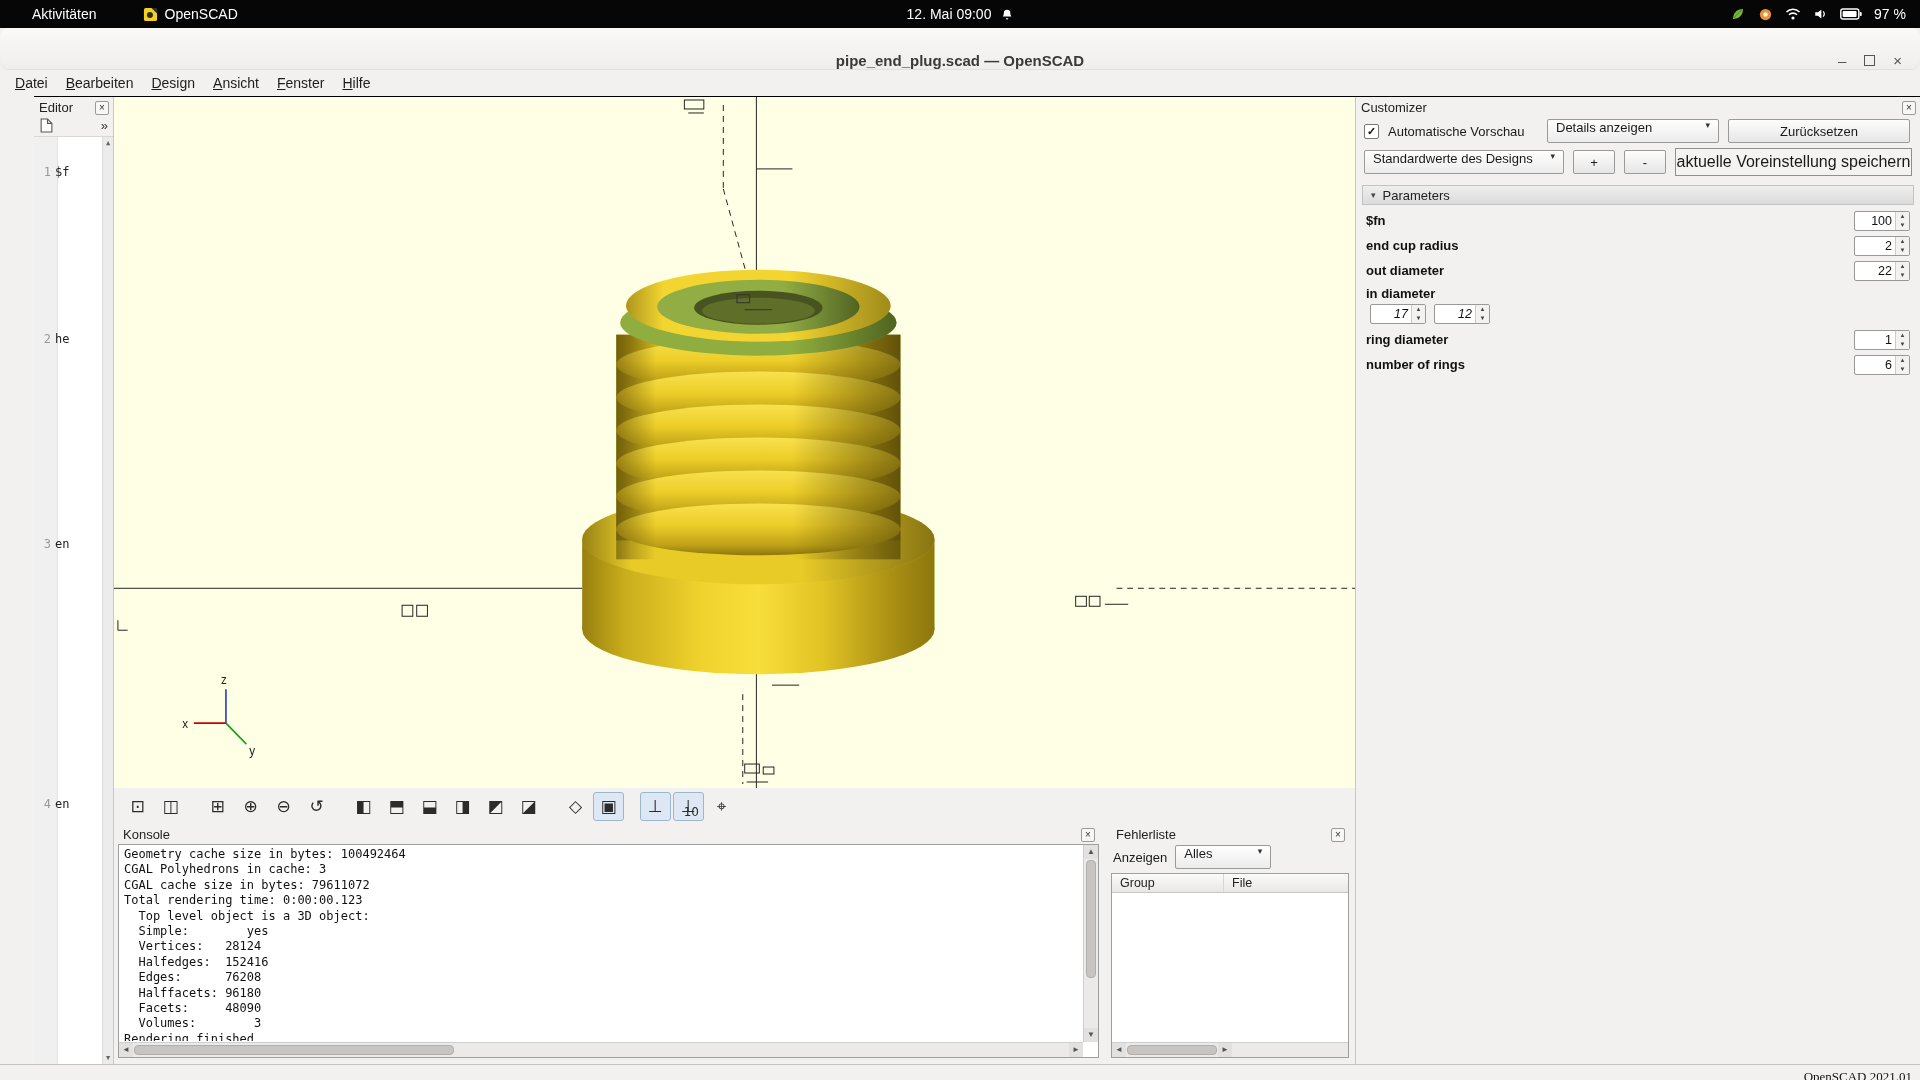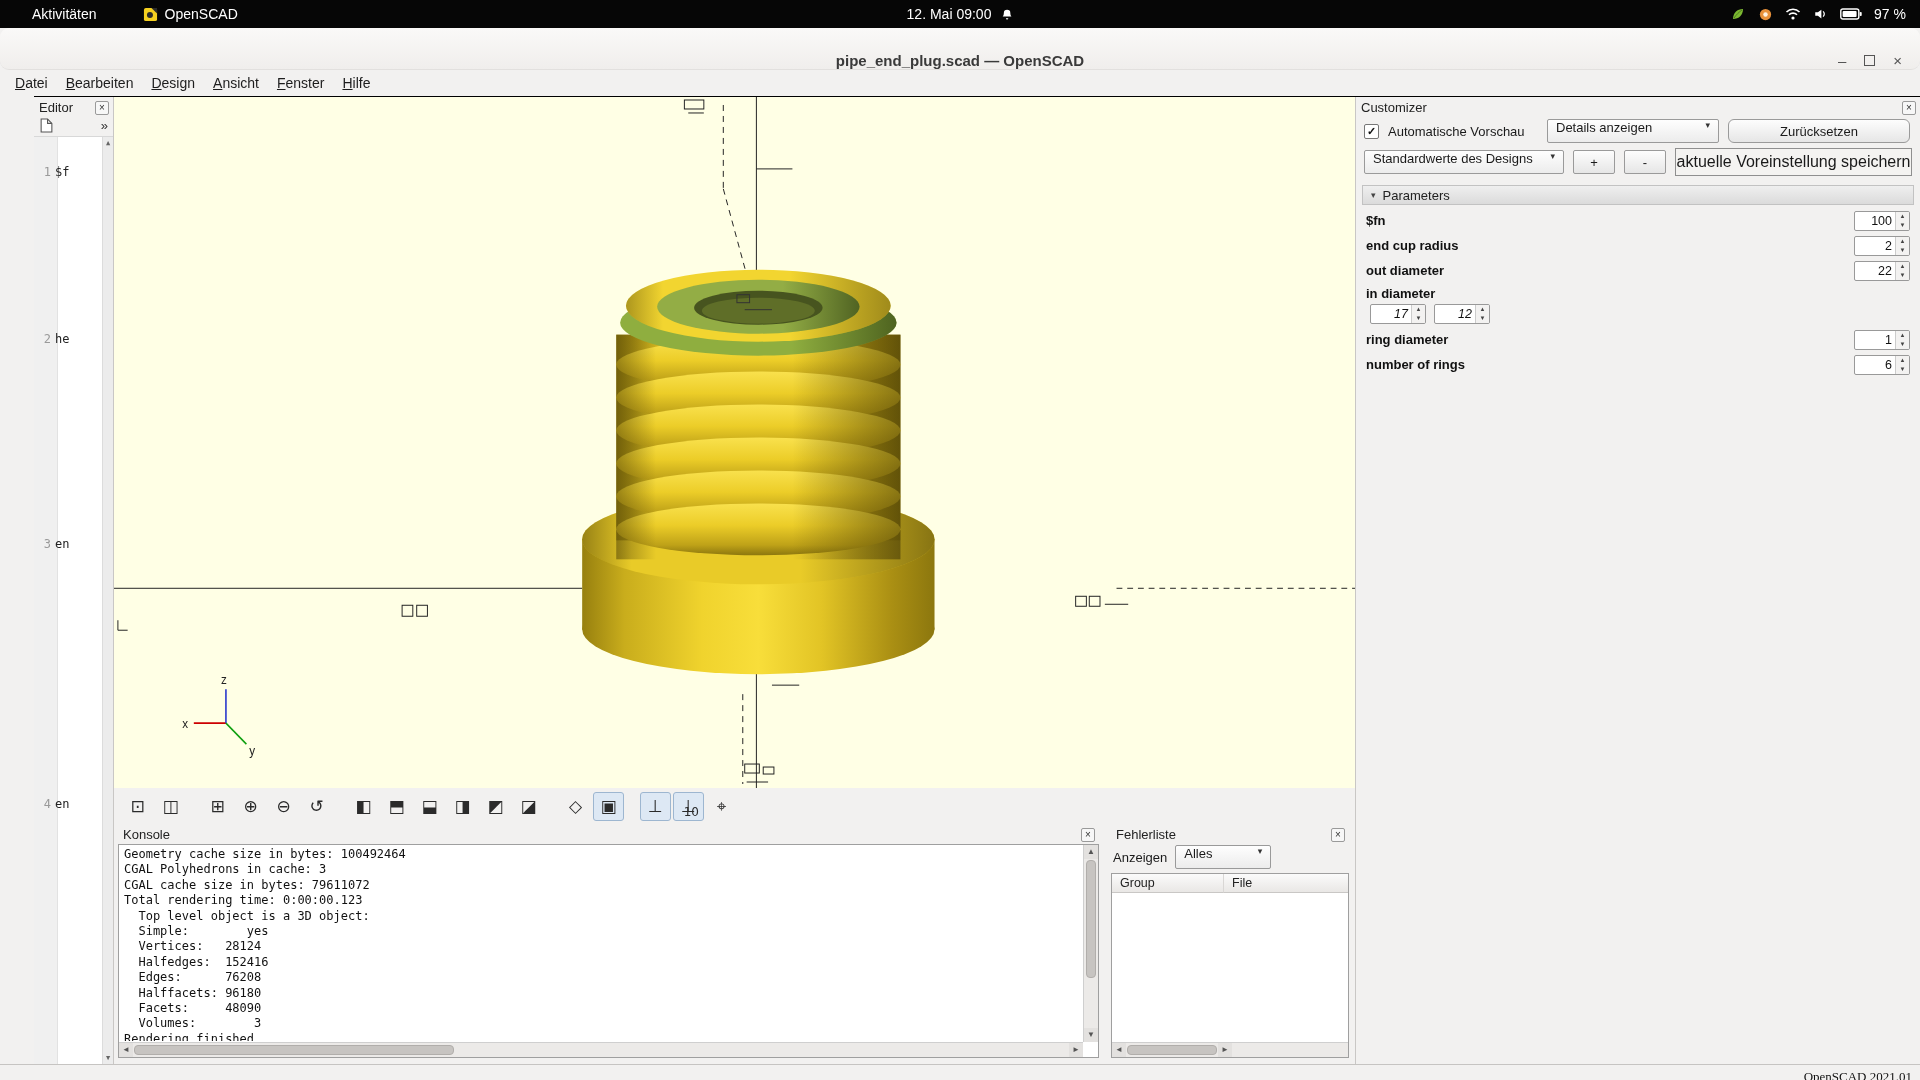--- a/index.html
+++ b/index.html
@@ -118,21 +118,21 @@
   .dd { display:inline-flex; height:24px; border:1px solid #9a9a9a;
     border-radius:2px; background:linear-gradient(#fefefe,#ececec); padding:0 8px;
     font-size:13px; gap:8px; }
   .dd .txt { flex:1; white-space:nowrap; overflow:hidden; }
   .dd .arrow { font-size:9px; color:#333; }
   .dd.details { margin-left:auto; width:172px; }
   .dd.preset { width:200px; }
   .btn { display:inline-flex; align-items:center; justify-content:center; height:24px;
     border:1px solid #9a9a9a; border-radius:2px; background:linear-gradient(#fdfdfd,#e6e6e6);
     font-size:13px; padding:0 10px; color:#1a1a1a; }
-  .btn.reset { width:182px; margin-right:2px;border-radius:6px; }
+  .btn.reset { width:182px; margin-right:2px; }
   .btn.small { min-width:42px; }
   .save-preset { flex:1; border:1px solid #8f8f8f; height:28px; font-size:16px;
     display:flex; align-items:center; justify-content:center; background:#f4f3f1;
     white-space:nowrap; }
   .param-group-header { margin:6px 6px 0 6px; height:20px;
     background:linear-gradient(#efefef,#dbdbdb); border:1px solid #c2c2c2; display:flex;
     align-items:center; gap:7px; font-size:13px; padding:0 8px; color:#222; }
   .pg-arrow { font-size:9px; color:#444; }
   .params { padding:3px 8px; }
   .param-row { display:flex; align-items:center; height:25px; padding:0 2px; }

